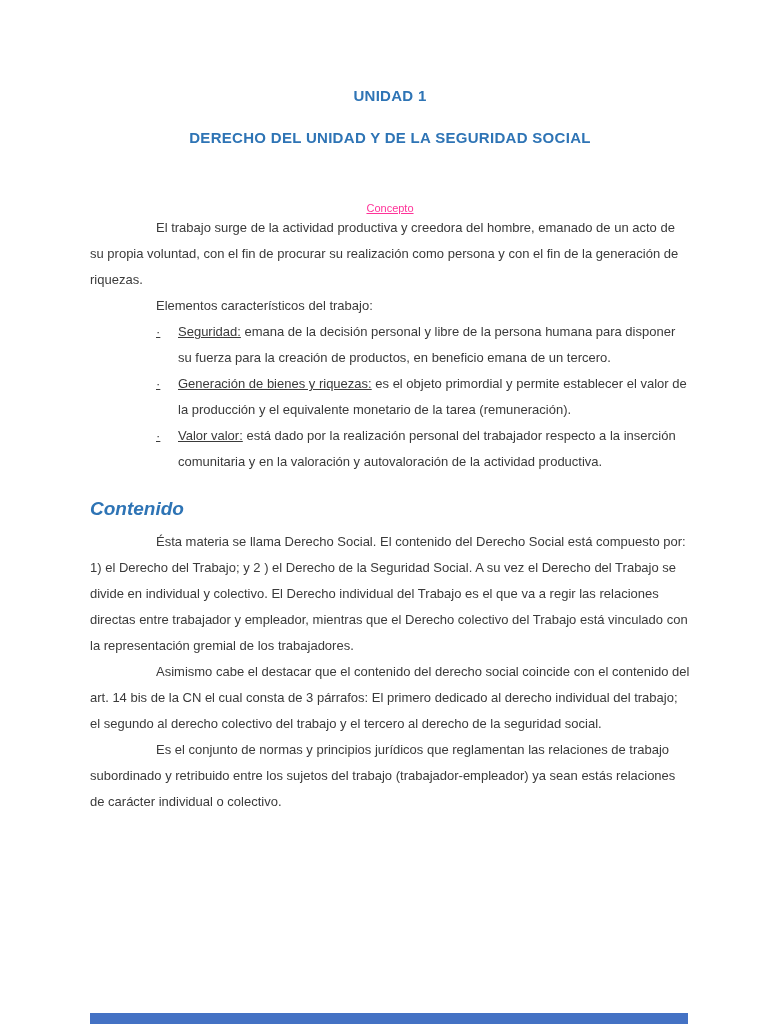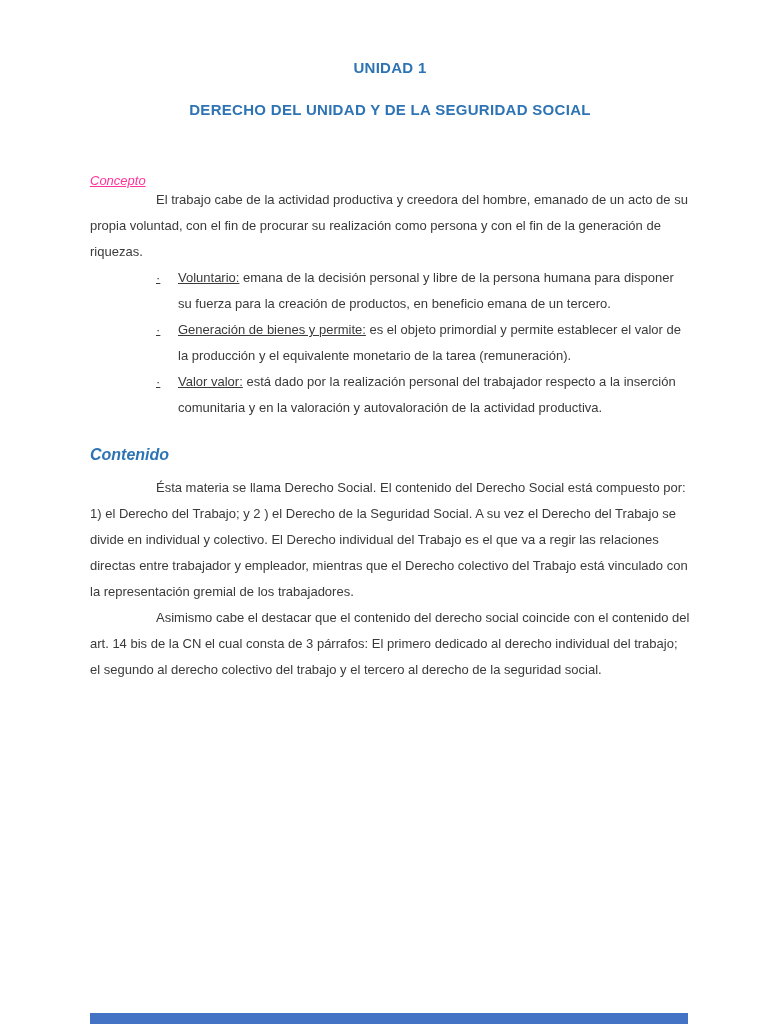--- a/index.html
+++ b/index.html
@@ -10,35 +10,36 @@
     background: #ffffff;
     overflow: hidden;
     position: relative;
     font-family: "Liberation Sans", "DejaVu Sans", sans-serif;
     color: #3a3a3a;
   }
   .page {
     padding: 58px 78px 0 90px;
     font-size: 13px;
     line-height: 26px;
+    margin-top: 28px;
   }
   .doc-title {
     text-align: center;
     color: var(--heading-blue, #2e74b5);
     font-weight: 700;
     font-size: 15px;
     line-height: 20px;
     letter-spacing: 0.3px;
   }
   .doc-title.first  { margin-bottom: 22px; }
   .doc-title.second { margin-bottom: 54px; }
   .concepto {
+    text-align: center;
     color: var(--concepto-pink, #ff3399);
-    font-style: italic;
-    font-size: 13px;
+    font-size: 11px;
     line-height: 13px;
     text-decoration: underline;
   }
   p.body-para {
     margin: 0;
     text-indent: 66px;
   }
   ul.bullets {
     list-style: none;
     margin: 0;
@@ -53,21 +54,21 @@
     position: absolute;
     left: 66px;
     top: 0;
     text-decoration: underline;
   }
   .term { text-decoration: underline; }
   .section-heading {
     color: var(--heading-blue, #2e74b5);
     font-style: italic;
     font-weight: 700;
-    font-size: 16px;
+    font-size: 19px;
     line-height: 20px;
     margin: 24px 0 10px 0;
   }
   .bottom-bar {
     position: absolute;
     left: 90px;
     bottom: 0;
     width: 598px;
     height: 11px;
     background: var(--bar-blue, #4472c4);
@@ -77,41 +78,43 @@
 <body>
 
 <div class="page">
 
   <div class="doc-title first">UNIDAD 1</div>
 
   <div class="doc-title second">DERECHO DEL UNIDAD Y DE LA SEGURIDAD SOCIAL</div>
 
   <div class="concepto">Concepto</div>
 
-  <p class="body-para">El trabajo cabe de la actividad productiva y creedora del hombre, emanado de un acto de su propia voluntad, con el fin de procurar su realización como persona y con el fin de la generación de riquezas.</p>
+  <p class="body-para">El trabajo surge de la actividad productiva y creedora del hombre, emanado de un acto de su propia voluntad, con el fin de procurar su realización como persona y con el fin de la generación de riquezas.</p>
 
+  <p class="body-para">Elementos característicos del trabajo:</p>
 
   <ul class="bullets">
     <li>
       <span class="bullet-marker">·</span>
-      <span class="term">Voluntario:</span><span> emana de la decisión personal y libre de la persona humana para disponer su fuerza para la creación de productos, en beneficio emana de un tercero.</span>
+      <span class="term">Seguridad:</span><span> emana de la decisión personal y libre de la persona humana para disponer su fuerza para la creación de productos, en beneficio emana de un tercero.</span>
     </li>
     <li>
       <span class="bullet-marker">·</span>
-      <span class="term">Generación de bienes y permite:</span><span> es el objeto primordial y permite establecer el valor de la producción y el equivalente monetario de la tarea (remuneración).</span>
+      <span class="term">Generación de bienes y riquezas:</span><span> es el objeto primordial y permite establecer el valor de la producción y el equivalente monetario de la tarea (remuneración).</span>
     </li>
     <li>
       <span class="bullet-marker">·</span>
       <span class="term">Valor valor:</span><span> está dado por la realización personal del trabajador respecto a la inserción comunitaria y en la valoración y autovaloración de la actividad productiva.</span>
     </li>
   </ul>
 
   <div class="section-heading">Contenido</div>
 
   <p class="body-para">Ésta materia se llama Derecho Social. El contenido del Derecho Social está compuesto por: 1) el Derecho del Trabajo; y 2 ) el Derecho de la Seguridad Social. A su vez el Derecho del Trabajo se divide en individual y colectivo. El Derecho individual del Trabajo es el que va a regir las relaciones directas entre trabajador y empleador, mientras que el Derecho colectivo del Trabajo está vinculado con la representación gremial de los trabajadores.</p>
 
   <p class="body-para">Asimismo cabe el destacar que el contenido del derecho social coincide con el contenido del art. 14 bis de la CN el cual consta de 3 párrafos: El primero dedicado al derecho individual del trabajo; el segundo al derecho colectivo del trabajo y el tercero al derecho de la seguridad social.</p>
 
 
+  <p class="body-para">Es el conjunto de normas y principios jurídicos que reglamentan las relaciones de trabajo subordinado y retribuido entre los sujetos del trabajo (trabajador-empleador) ya sean estás relaciones de carácter individual o colectivo.</p>
 
 </div>
 
 <div class="bottom-bar"></div>
 
 </body></html>

